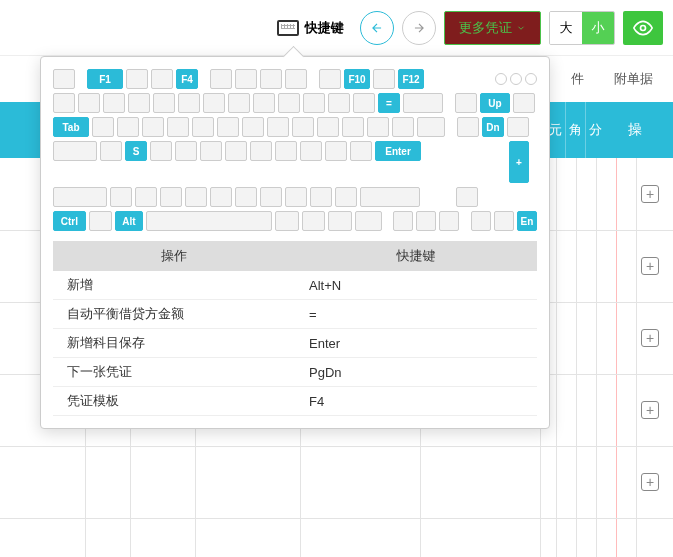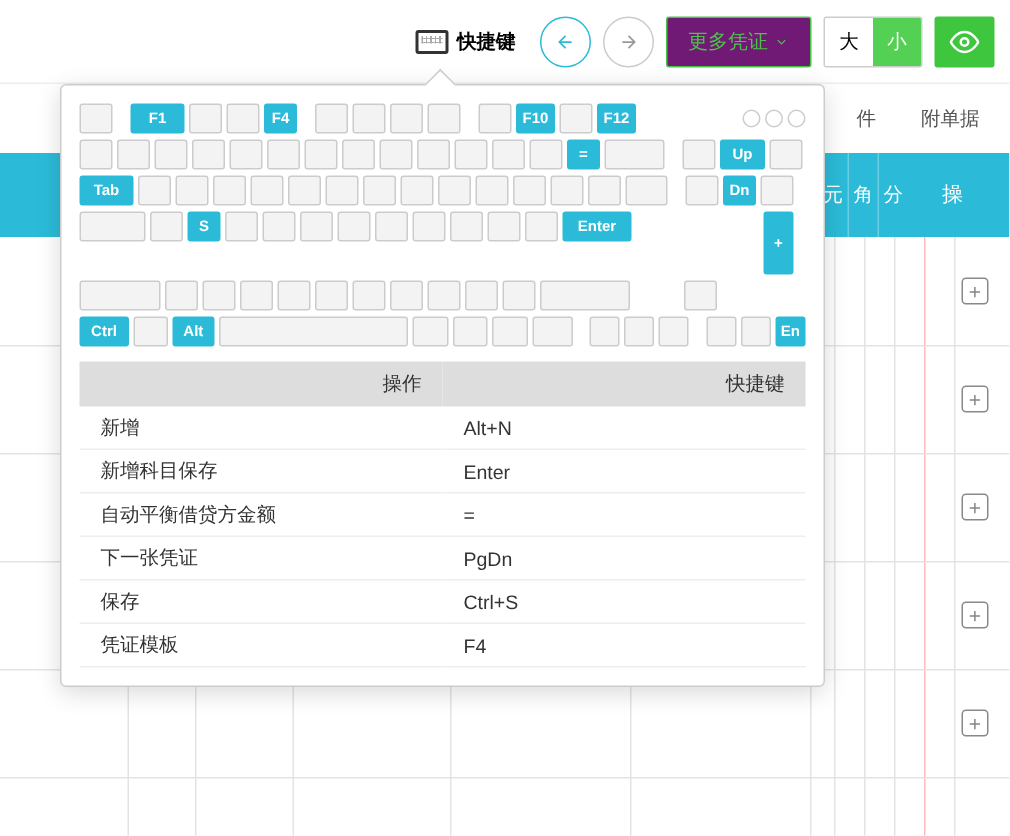--- a/index.html
+++ b/index.html
@@ -4,21 +4,21 @@
 <style>
   * { box-sizing: border-box; margin: 0; padding: 0; }
   body { font-family: "Microsoft YaHei", Arial, sans-serif; font-size: 13px; background: #f7f7f7; width: 673px; height: 557px; overflow: hidden; position: relative; }
 
   .topbar { background: #fff; height: 56px; display: flex; align-items: center; padding: 0 10px; gap: 8px; border-bottom: 1px solid #eee; justify-content: flex-end; }
   .shortcut-label { display: flex; align-items: center; gap: 6px; font-weight: bold; margin-right: 8px; }
   .kb-icon { width: 22px; height: 16px; border: 2px solid #333; border-radius: 2px; position: relative; }
   .kb-icon::before { content:""; position:absolute; left:2px; right:2px; top:2px; bottom:5px; background: repeating-linear-gradient(90deg,#333 0 1px,transparent 1px 3px),repeating-linear-gradient(0deg,#333 0 1px,transparent 1px 3px); opacity:.4; }
   .nav-btn { width: 34px; height: 34px; border-radius: 50%; border: 1px solid #ccc; background: #fff; display: flex; align-items: center; justify-content: center; color: #999; cursor: pointer; }
   .nav-btn.active { border-color: #2bbbd8; color: #2bbbd8; }
-  .more-btn { border: 1px solid #4ac24a; color: #4ac24a; background: #701a75; height: 34px; padding: 0 14px; border-radius: 2px; cursor: pointer; display:flex; align-items:center; gap:4px; }
+  .more-btn { border: 1px solid #4ac24a; color: #4ac24a; background: #7f1d1d; height: 34px; padding: 0 14px; border-radius: 2px; cursor: pointer; display:flex; align-items:center; gap:4px; }
   .seg { display:flex; border:1px solid #ccc; height:34px; border-radius:2px; overflow:hidden; }
   .seg > div { width:32px; display:flex; align-items:center; justify-content:center; cursor:pointer; background:#fff; }
   .seg > div.sel { background:#54d054; color:#fff; }
   .eye-btn { width:40px; height:34px; background:#3ec63e; border-radius:2px; display:flex; align-items:center; justify-content:center; color:#fff; cursor:pointer; }
 
   .subbar { height: 46px; background:#fff; display:flex; align-items:center; justify-content:flex-end; padding-right:20px; gap:30px; color:#555; }
 
   .teal-strip { background:#2bbbd8; color:#fff; height:56px; display:flex; align-items:center; justify-content:flex-end; padding-right:8px; font-size:13px; position:relative; }
   .teal-cells { display:flex; gap:0; }
   .teal-cells span { width:20px; text-align:center; border-left:1px solid rgba(255,255,255,.3); line-height:56px; }
@@ -32,21 +32,21 @@
   .popover { position:absolute; top:56px; left:40px; width:510px; background:#fff; border:1px solid #ccc; border-radius:4px; box-shadow:0 4px 16px rgba(0,0,0,.15); z-index:10; padding:12px; }
   .popover::before { content:""; position:absolute; top:-8px; left:245px; width:14px; height:14px; background:#fff; border-left:1px solid #ccc; border-top:1px solid #ccc; transform:rotate(45deg); }
 
   .kb { position:relative; }
   .kb-row { display:flex; gap:3px; margin-bottom:4px; align-items:flex-start; }
   .key { height:20px; border:1px solid #ccc; border-radius:2px; background:#fff; font-size:10px; display:flex; align-items:center; justify-content:center; color:#fff; }
   .key.hl { background:#2bbbd8; border-color:#2bbbd8; font-weight:bold; }
   .key.dim { background:#f3f3f3; }
 
   .shortcut-table { width:100%; margin-top:10px; border-collapse:collapse; }
-  .shortcut-table th { background:#ddd; text-align:right; padding:6px 14px; font-weight:normal; color:#333; }
+  .shortcut-table th { background:#ddd; text-align:center; padding:6px 14px; font-weight:normal; color:#333; }
   .shortcut-table td { padding:5px 14px; border-bottom:1px solid #eee; color:#333; }
 </style>
 </head>
 <body>
 
 <div class="topbar">
   <div class="shortcut-label">
     <span class="kb-icon"></span>
     <span>快捷键</span>
   </div>
@@ -249,34 +249,30 @@
         <th style="width:50%">操作</th>
         <th>快捷键</th>
       </tr>
     </thead>
     <tbody id="shortcut-rows">
         <tr>
           <td>新增</td>
           <td>Alt+N</td>
         </tr>
         <tr>
+          <td>自动平衡借贷方金额</td>
+          <td>=</td>
+        </tr>
+        <tr>
           <td>新增科目保存</td>
           <td>Enter</td>
         </tr>
         <tr>
-          <td>自动平衡借贷方金额</td>
-          <td>=</td>
-        </tr>
-        <tr>
           <td>下一张凭证</td>
           <td>PgDn</td>
         </tr>
         <tr>
-          <td>保存</td>
-          <td>Ctrl+S</td>
-        </tr>
-        <tr>
           <td>凭证模板</td>
           <td>F4</td>
         </tr>
       </tbody>
   </table>
 </div>
 
 </body></html>

